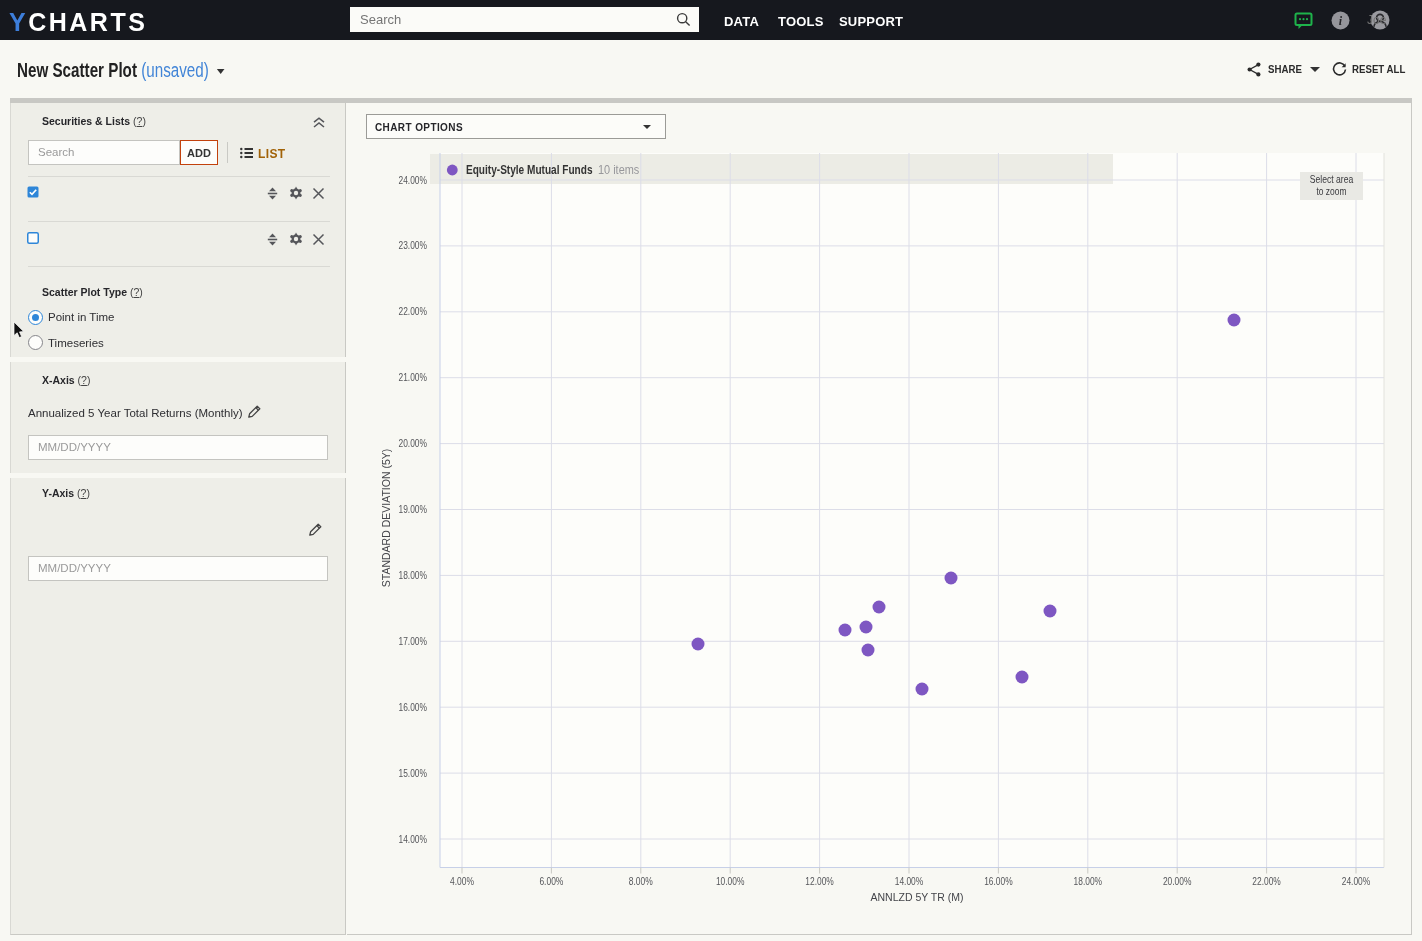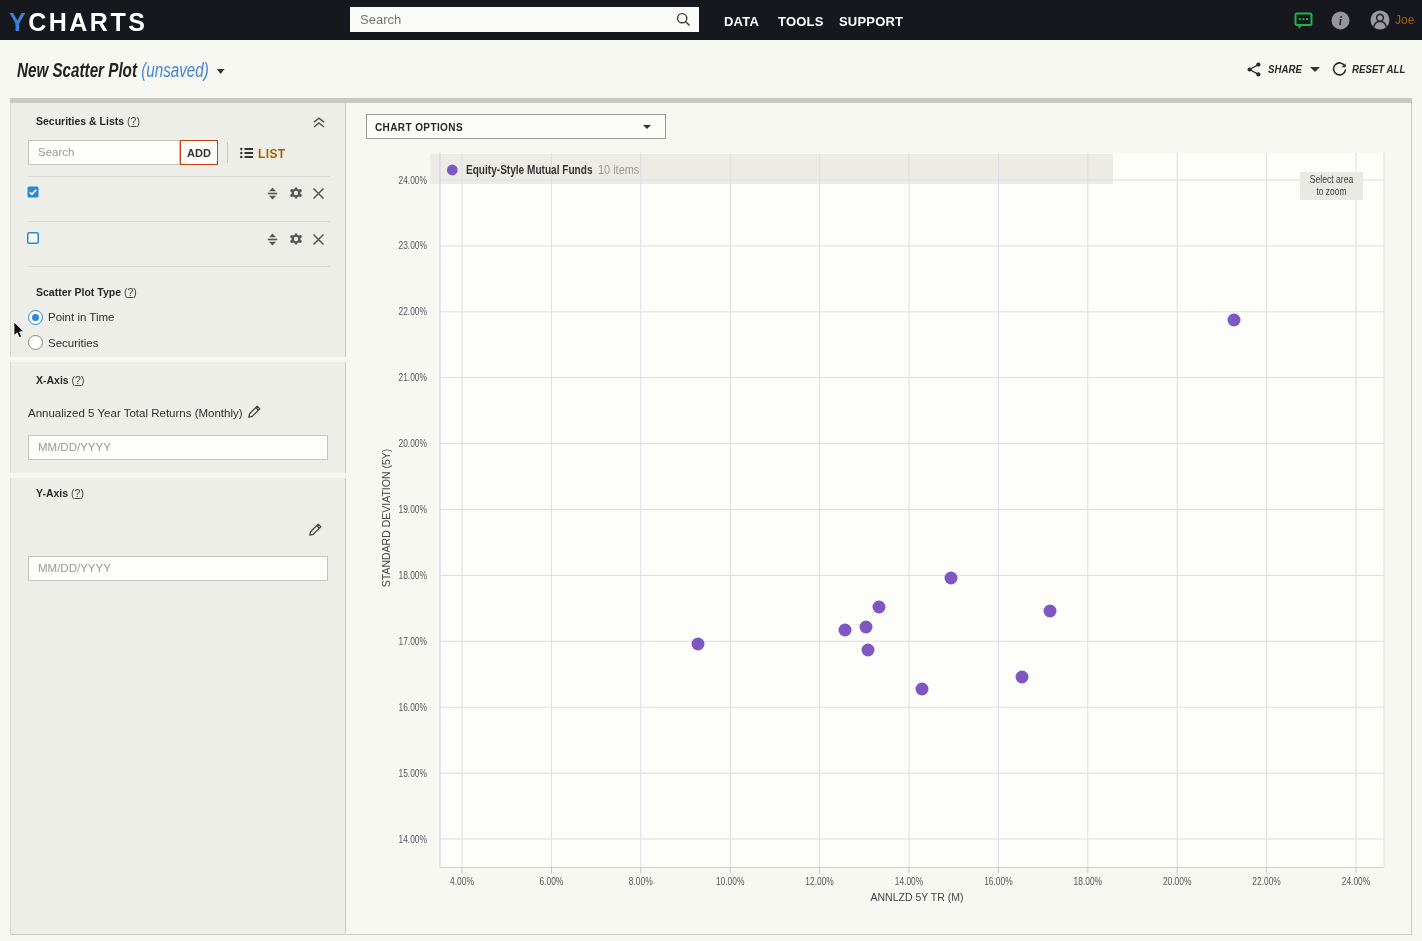--- a/index.html
+++ b/index.html
@@ -7,39 +7,39 @@
 #page { position:relative; width:1422px; height:941px; background:#f8f8f3; }
 .abs { position:absolute; }
 
 
 #nav { position:absolute; left:0; top:0; width:1422px; height:47px; background:#16181e; }
 #logo { position:absolute; left:9px; top:8px; font-size:25px; font-weight:bold; letter-spacing:2.5px; color:#fff; }
 #logo .y { color:#3d7edb; }
 #navsearch { position:absolute; left:350px; top:7px; width:349px; height:25px; background:#fbfbf8; }
 #navsearch .ph { position:absolute; left:10px; top:5px; font-size:13px; color:#757575; }
 .navmenu { position:absolute; top:14px; font-size:13px; font-weight:bold; color:#fff; letter-spacing:.2px; }
-#joe { position:absolute; left:1395px; top:13px; font-size:12px; color:#a16207; }
-
-
-#header { position:absolute; left:0; top:40px; width:1422px; height:58px; background:#f8f8f3;font-style:italic; }
+#joe { position:absolute; left:1367px; top:13px; font-size:12px; color:#737373; }
+
+
+#header { position:absolute; left:0; top:40px; width:1422px; height:58px; background:#f8f8f3; }
 #title { position:absolute; left:17px; top:19px; font-size:20px; font-weight:bold; color:#222; transform:scaleX(0.76); transform-origin:0 0; white-space:nowrap; }
 #title .unsaved { color:#4285d7; font-weight:normal; }
 .caret { display:inline-block; width:0; height:0; border-left:5px solid transparent; border-right:5px solid transparent; border-top:5px solid #333; }
 #hdr-actions { position:absolute; left:1243px; top:22px; font-size:11px; font-weight:bold; color:#2b2b2b; }
 #hdr-actions .txt { display:inline-block; transform:scaleX(0.88); transform-origin:0 0; white-space:nowrap; }
 
 
 #divider { position:absolute; left:10px; top:98px; width:1402px; height:5px; background:#c8c8c4; }
 
 
 .panel { position:absolute; left:10px; width:336px; background:#eeeee8; border-left:1px solid #d8d8d3; border-right:1px solid #c9c9c4; }
 #panelA { top:103px; height:254px; }
 #panelB { top:362px; height:111px; }
 #panelC { top:478px; height:457px; border-bottom:1px solid #c9c9c4; }
-.shead { position:absolute; left:36px; font-size:10.5px; font-weight:bold; color:#26262a; }
+.shead { position:absolute; left:42px; font-size:10.5px; font-weight:bold; color:#26262a; }
 .shead .q { font-weight:normal; color:#444; }
 .shead .q u { text-decoration:underline; }
 .sbody { font-size:11.5px; color:#2e2e32; }
 .sinput { position:absolute; background:#fdfdfb; border:1px solid #c4c4c0; font-size:11.5px; color:#9a9a9a; }
 .sinput .ph { position:absolute; left:9px; top:5px; }
 
 
 #chartpanel { position:absolute; left:347px; top:103px; width:1065px; height:832px; background:#f8f8f3; border-right:1px solid #c9c9c4; border-bottom:1px solid #c9c9c4; }
 #chartopts { position:absolute; left:366px; top:114px; width:300px; height:25px; background:#fcfcf9; border:1px solid #9b9b97; }
 #chartopts .lbl { position:absolute; left:8px; top:7px; font-size:10px; font-weight:bold; letter-spacing:.4px; color:#26262a; }
@@ -161,21 +161,21 @@
   <svg class="abs" style="left:312px;top:233px" width="13" height="13" viewBox="0 0 13 13">
       <path d="M1.5 1.5 L11.5 11.5 M11.5 1.5 L1.5 11.5" stroke="#55565a" stroke-width="1.5"></path>
     </svg>
   <div class="abs" style="left:28px;top:266px;width:302px;height:1px;background:#d9d9d4"></div>
 
   <div class="shead" style="top:286px">Scatter Plot Type <span class="q">(<u>?</u>)</span></div>
   <div class="abs" style="left:27.5px;top:310px;width:15px;height:15px;border:1.5px solid #2e86d8;border-radius:50%;background:#fdfdfb"></div>
   <div class="abs" style="left:31.5px;top:314px;width:7px;height:7px;border-radius:50%;background:#2e86d8"></div>
   <div class="sbody abs" style="left:48px;top:311px">Point in Time</div>
   <div class="abs" style="left:27.5px;top:335px;width:15px;height:15px;border:1.5px solid #85858a;border-radius:50%;background:#fdfdfb"></div>
-  <div class="sbody abs" style="left:48px;top:337px">Securities</div>
+  <div class="sbody abs" style="left:48px;top:337px">Timeseries</div>
 
   <div class="shead" style="top:374px">X-Axis <span class="q">(<u>?</u>)</span></div>
   <div class="sbody abs" style="left:28px;top:407px">Annualized 5 Year Total Returns (Monthly)</div>
   <svg class="abs" style="left:247px;top:405px" width="14" height="14" viewBox="0 0 14 14">
       <path d="M10.2 1.2 L12.8 3.8 L5.2 11.4 L1.8 12.2 L2.6 8.8 Z" fill="none" stroke="#444" stroke-width="1.3" stroke-linejoin="round"></path>
       <line x1="8.8" y1="2.6" x2="11.4" y2="5.2" stroke="#444" stroke-width="1.3"></line>
     </svg>
   <div class="sinput" style="left:28px;top:435px;width:300px;height:25px">
       <span class="ph">MM/DD/YYYY</span>
     </div>

